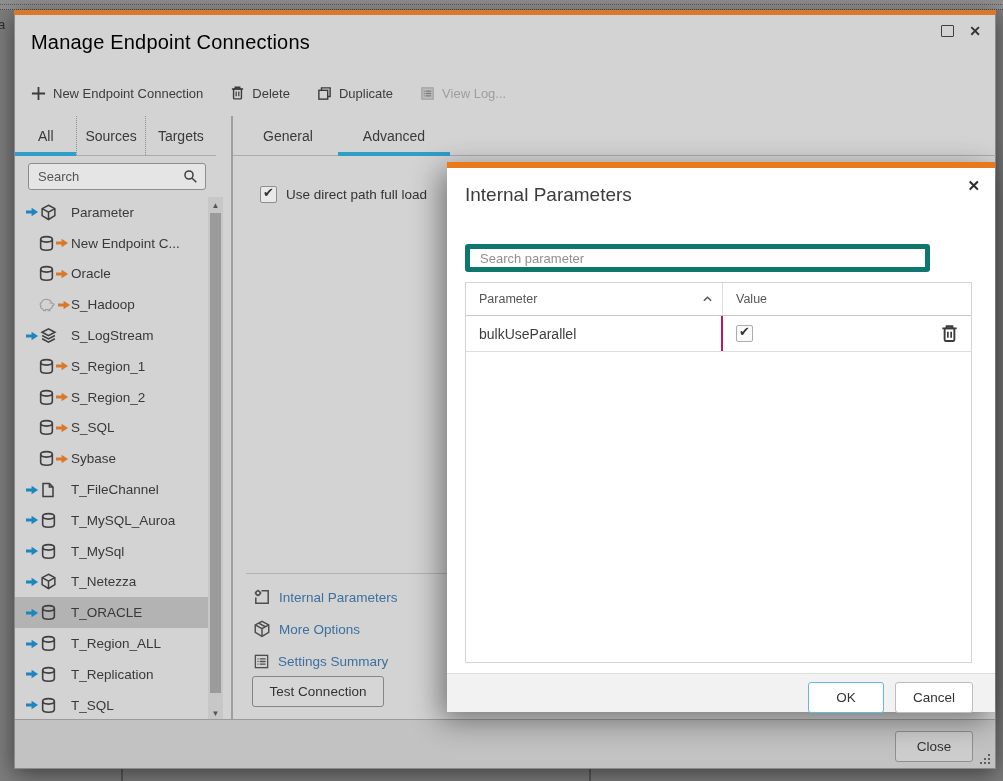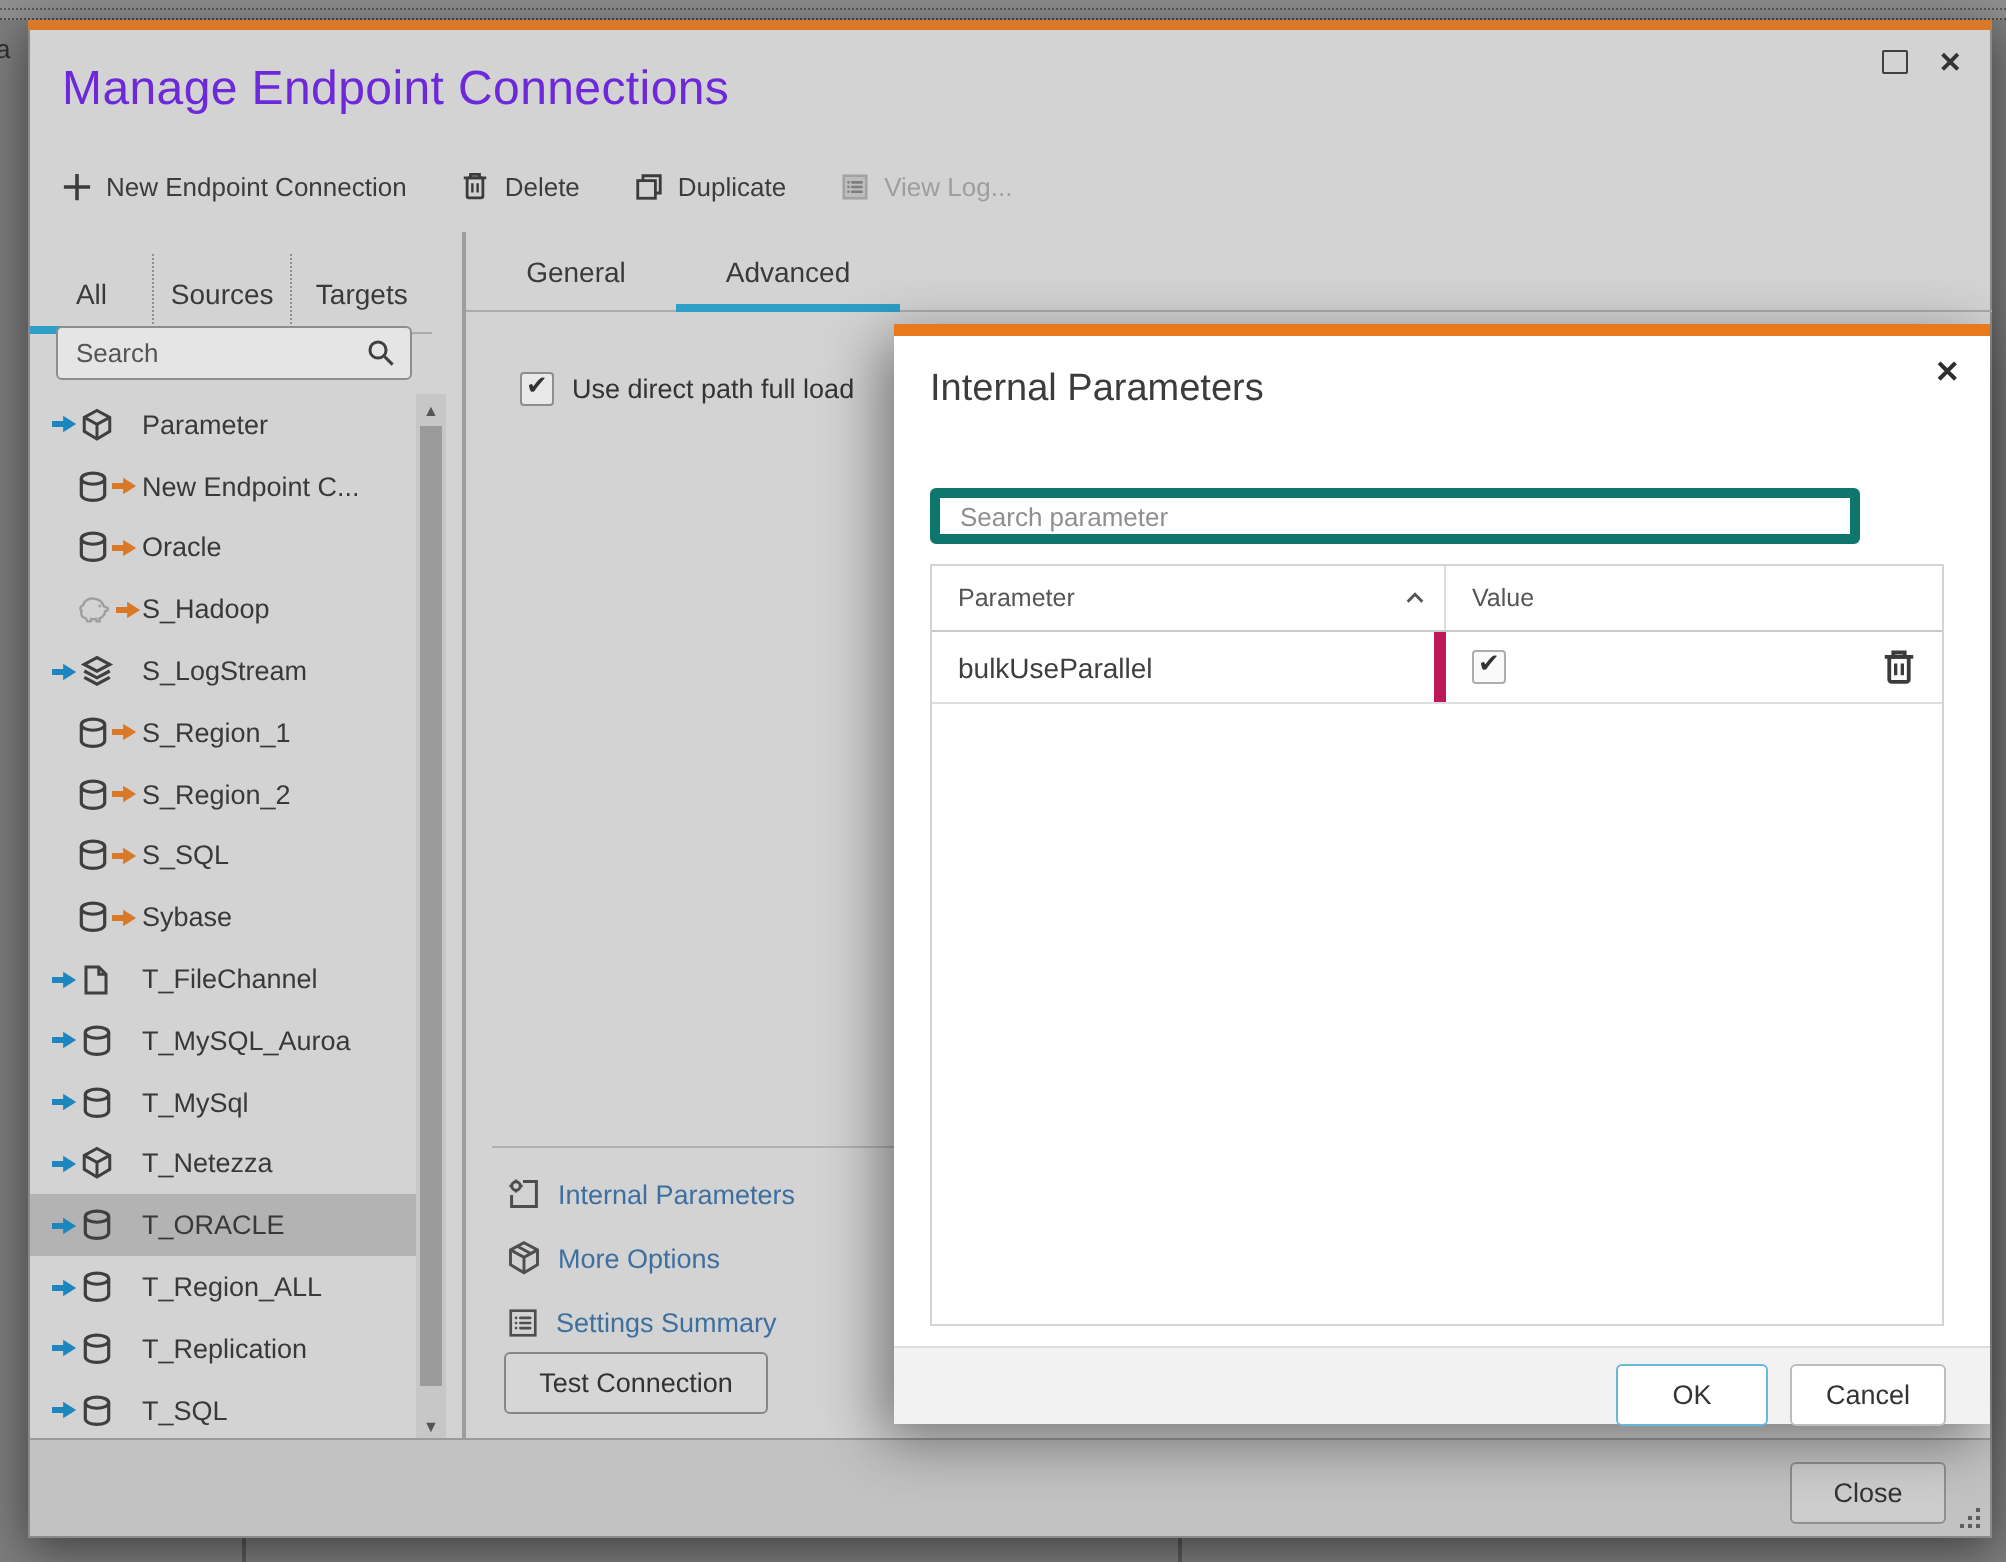--- a/index.html
+++ b/index.html
@@ -19,33 +19,33 @@
   .bg-line1 { position:absolute; left:121px; top:769px; width:2px; height:12px; background:#595959; }
   .bg-line2 { position:absolute; left:589px; top:769px; width:2px; height:12px; background:#595959; }
 
   
   .main-dialog {
     position:absolute; left:14px; top:10px; width:982px; height:759px;
     background:#d3d3d3; border:1px solid #8a8a8a;
     box-shadow: 0 5px 22px rgba(0,0,0,.5);
   }
   .main-orange { position:absolute; left:-1px; top:-1px; right:-1px; height:5px; background:#d9792a; }
-  .dlg-title { position:absolute; left:16px; top:20px; font-size:24px; color:#6d28d9; letter-spacing:.2px; }
+  .dlg-title { position:absolute; left:16px; top:20px; font-size:20px; color:#000000; letter-spacing:.2px; }
   .win-controls { position:absolute; right:14px; top:14px; display:flex; gap:15px; align-items:center; }
   .win-restore { width:13px; height:12px; border:1.5px solid #3f3f3f; border-radius:1px; display:inline-block; }
   .win-close { font-size:14px; font-weight:bold; color:#333; line-height:12px; cursor:default; }
 
   
   .toolbar { position:absolute; left:16px; top:71px; height:22px; display:flex; align-items:center; gap:27px; }
   .tool-item { display:flex; align-items:center; gap:7px; font-size:13px; color:#3c3c3c; white-space:nowrap; }
   .tool-item.disabled { color:#9e9e9e; }
   .tool-item svg { display:block; }
 
   
-  .side-tabs { position:absolute; left:0; top:116px; width:201px; height:40px; border-bottom:1px solid #ababab; display:flex; }
+  .side-tabs { position:absolute; left:0; top:105px; width:201px; height:40px; border-bottom:1px solid #ababab; display:flex; }
   .panel-tabs { position:absolute; left:217px; top:105px; width:764px; height:40px; border-bottom:1px solid #ababab; }
   .tab { position:relative; display:flex; align-items:center; justify-content:center; font-size:14px; color:#3a3a3a; }
   .side-tabs .tab { height:100%; }
   .side-tabs .tab:nth-child(1){ width:64px; border-right:1px dotted #909090; }
   .side-tabs .tab:nth-child(2){ width:70px; border-right:1px dotted #909090; }
   .side-tabs .tab:nth-child(3){ width:72px; }
   .panel-tabs .tab { position:absolute; top:0; height:100%; }
   .panel-tabs .tab-general { left:14px; width:84px; }
   .panel-tabs .tab-advanced { left:106px; width:112px; }
   .tab.active::after { content:""; position:absolute; left:0; right:0; bottom:-1px; height:4px; background:#2e9fc7; }
@@ -100,21 +100,21 @@
   .modal-search { position:absolute; left:18px; top:82px; width:465px; height:28px; border:5px solid #0f766e; border-radius:3px; display:flex; }
   .modal-search input { flex:1; border:none; outline:none; background:transparent; font-family:inherit; font-size:13px; color:#444; padding:0 10px; }
   .modal-search input::placeholder { color:#8f8f8f; opacity:1; }
 
   .param-table { position:absolute; left:18px; top:120px; width:507px; height:381px; border:1px solid #d4d4d4; }
   .pt-head { display:flex; height:33px; border-bottom:1px solid #c9c9c9; }
   .pt-head .c1 { width:257px; border-right:1px solid #dcdcdc; display:flex; align-items:center; padding:0 9px 0 13px; font-size:12.5px; color:#555; }
   .pt-head .c1 .sort { margin-left:auto; display:flex; }
   .pt-head .c2 { flex:1; display:flex; align-items:center; padding-left:13px; font-size:12.5px; color:#555; }
   .pt-row { display:flex; height:36px; border-bottom:1px solid #dedede; }
-  .pt-row .c1 { width:257px; border-right:6px solid #be185d; display:flex; align-items:center; padding-left:13px; font-size:14px; color:#3e3e3e; }
+  .pt-row .c1 { width:257px; border-right:2px solid #be185d; display:flex; align-items:center; padding-left:13px; font-size:14px; color:#3e3e3e; }
   .pt-row .c2 { flex:1; display:flex; align-items:center; padding-left:13px; position:relative; }
   .pt-row .checkbox { background:#fafafa; border-color:#adadad; }
   .row-trash { position:absolute; right:12px; top:7px; }
 
   .modal-footer { position:absolute; left:0; bottom:0; width:100%; height:39px; background:#f2f2f2; border-top:1px solid #dddddd; }
   .btn-ok { position:absolute; left:361px; top:8px; width:76px; height:31px; background:#fff; border:1px solid #67b9db; }
   .btn-cancel { position:absolute; left:448px; top:8px; width:78px; height:31px; background:#fff; border:1px solid #bdbdbd; }
 </style>
 </head>
 <body>

